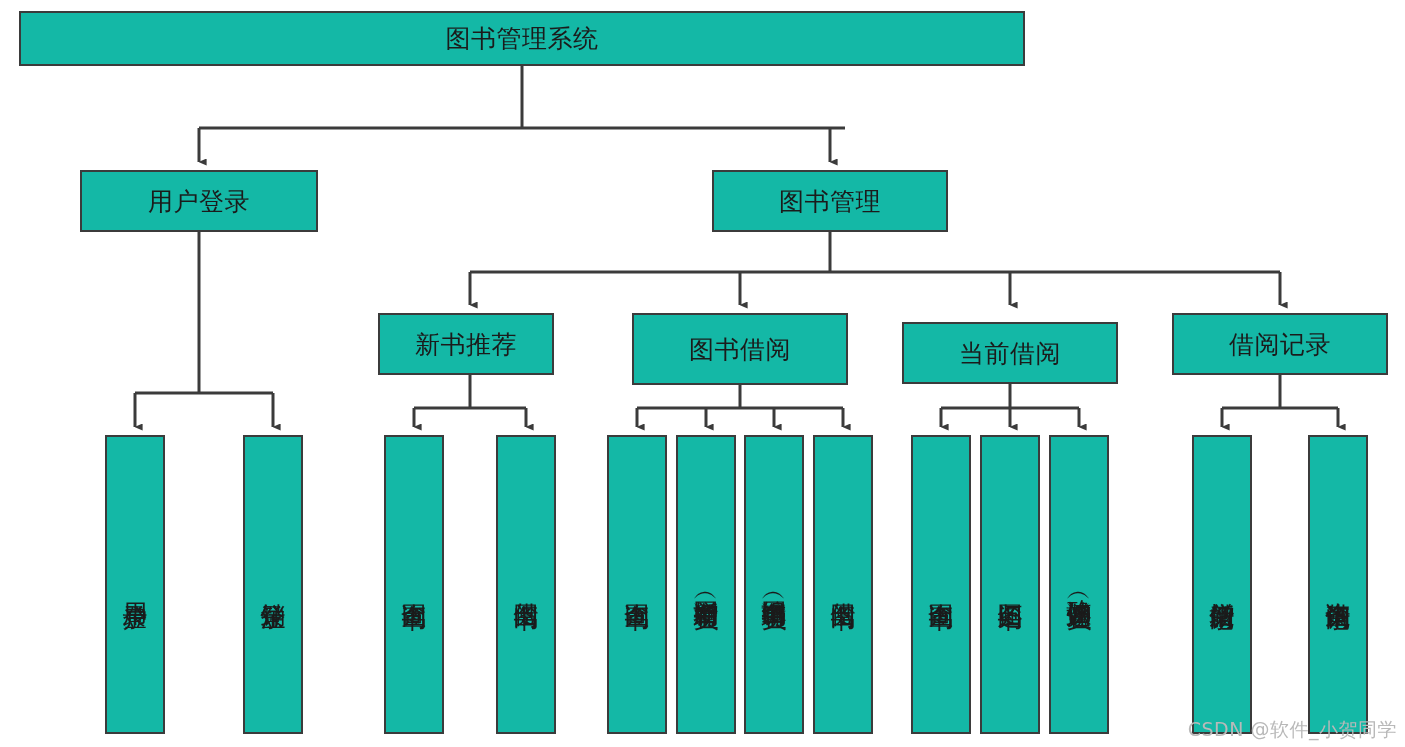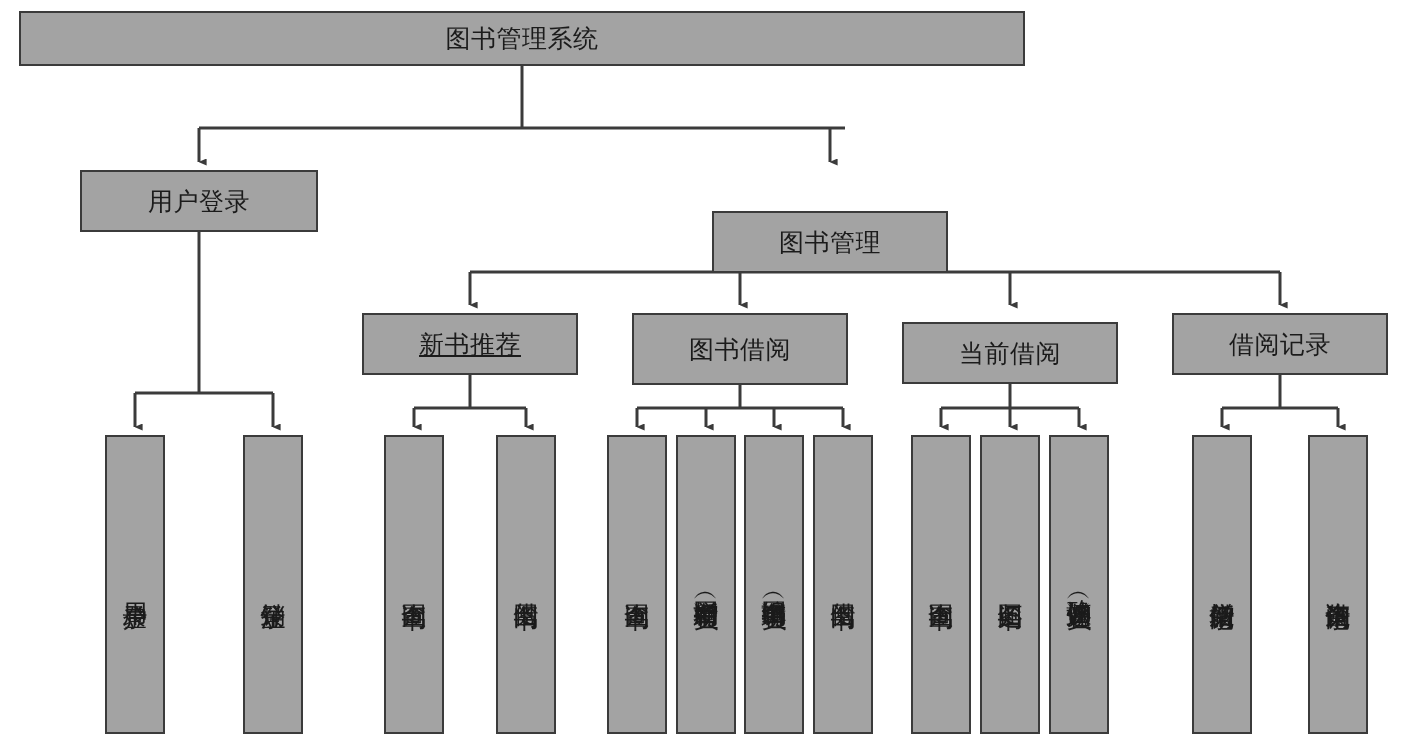--- a/index.html
+++ b/index.html
@@ -22,21 +22,21 @@
     left: 0;
     top: 0;
     width: 1405px;
     height: 747px;
     pointer-events: none;
   }
   .node {
     position: absolute;
     box-sizing: border-box;
     border: 2.5px solid #3b3b3b;
-    background: #a3a3a3;
+    background: #14b8a6;
     display: flex;
     align-items: center;
     justify-content: center;
     color: #1b1b1b;
   }
   .node.horiz {
     font-size: 25px;
     letter-spacing: 0.5px;
   }
   .node.vert {
@@ -119,25 +119,25 @@
     </g>
   </svg>
 
   <div class="node horiz" style="left:19px; top:11px; width:1006px; height:55px;">
     <span class="label">图书管理系统</span>
   </div>
 
   <div class="node horiz" style="left:80px; top:170px; width:238px; height:62px;">
     <span class="label">用户登录</span>
   </div>
-  <div class="node horiz" style="left:712px; top:170px; width:236px; height:62px;margin-top:41px;">
+  <div class="node horiz" style="left:712px; top:170px; width:236px; height:62px;">
     <span class="label">图书管理</span>
   </div>
 
-  <div class="node horiz" style="left:362px; top:313px; width:216px; height:62px;text-decoration:underline;">
+  <div class="node horiz" style="left:378px; top:313px; width:176px; height:62px;">
     <span class="label">新书推荐</span>
   </div>
   <div class="node horiz" style="left:632px; top:313px; width:216px; height:72px;">
     <span class="label">图书借阅</span>
   </div>
   <div class="node horiz" style="left:902px; top:322px; width:216px; height:62px;">
     <span class="label">当前借阅</span>
   </div>
   <div class="node horiz" style="left:1172px; top:313px; width:216px; height:62px;">
     <span class="label">借阅记录</span>
@@ -180,14 +180,15 @@
     <span class="label">确认归还（管理员）</span>
   </div>
 
   <div class="node vert" style="left:1192px; top:435px; width:60px; height:299px;">
     <span class="label">新增借阅记录</span>
   </div>
   <div class="node vert" style="left:1308px; top:435px; width:60px; height:299px;">
     <span class="label">查询借阅记录</span>
   </div>
 
+  <div class="watermark">CSDN @软件_小贺同学</div>
 
 </div>
 
 </body></html>

